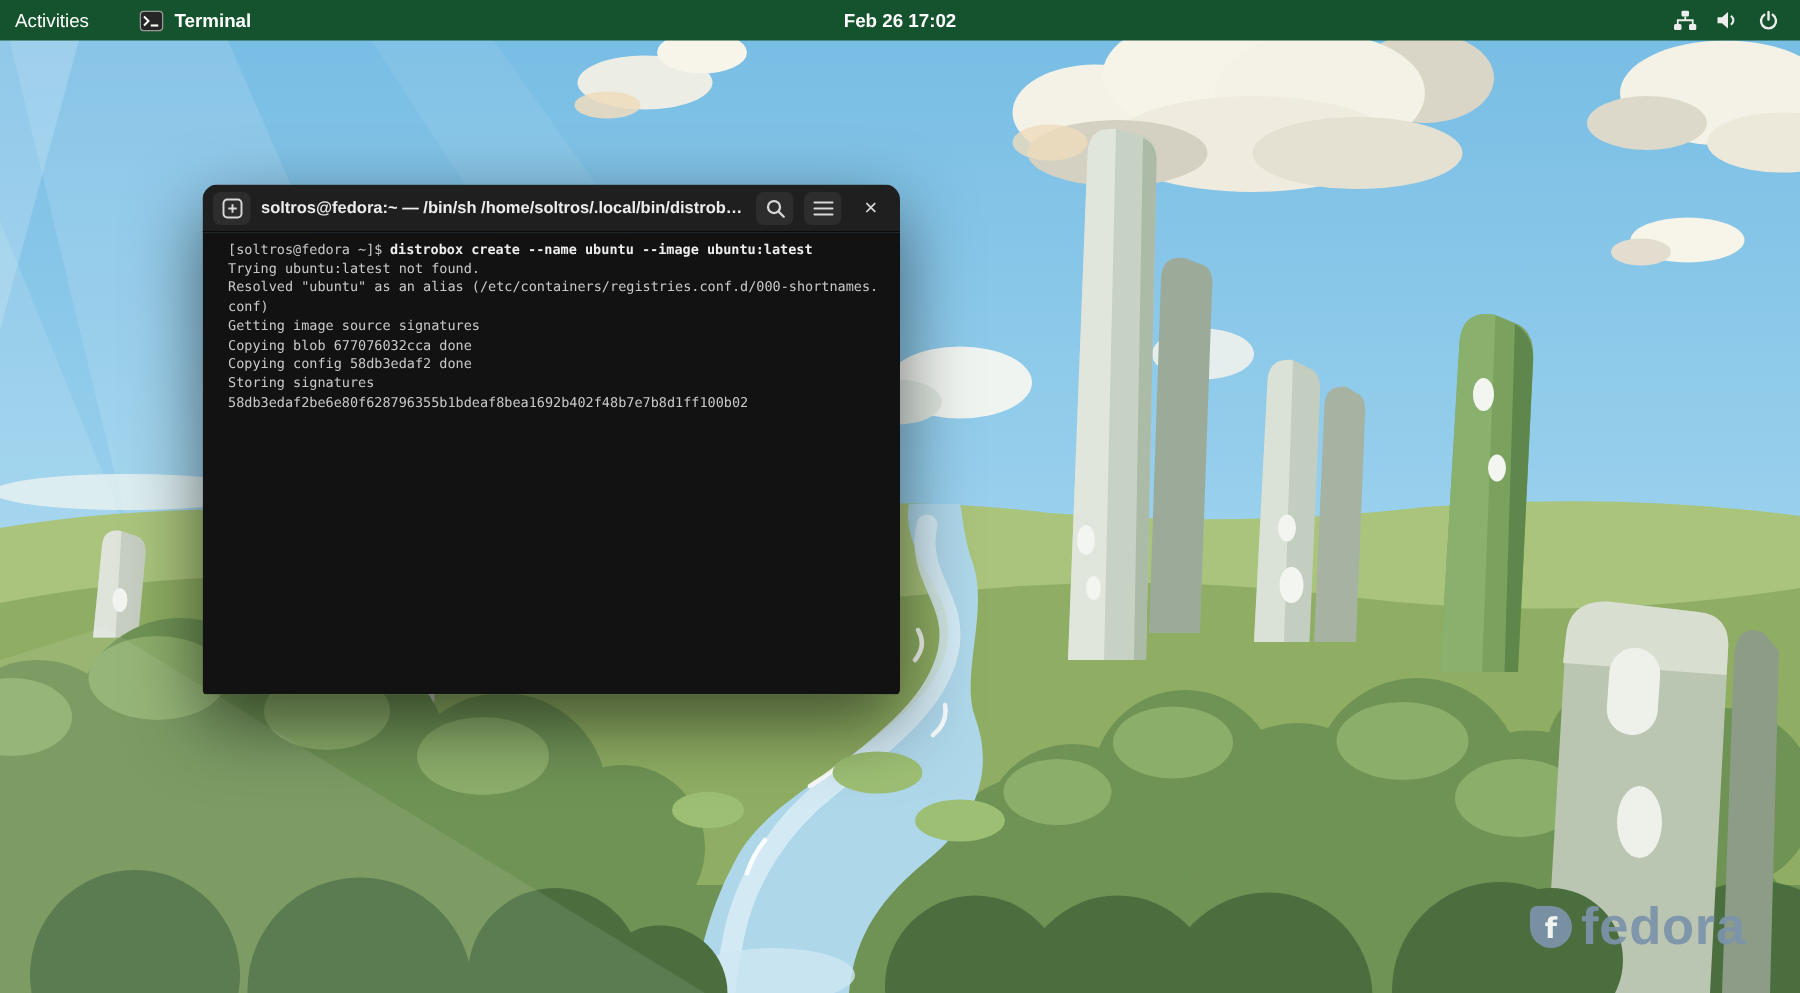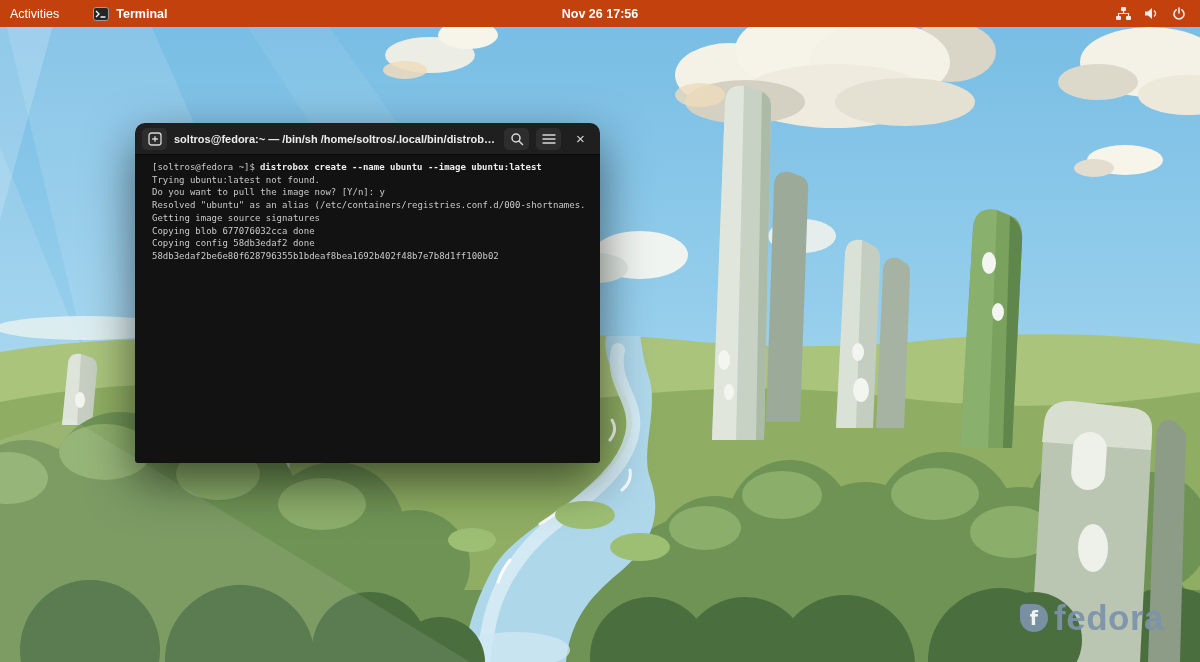--- a/index.html
+++ b/index.html
@@ -2,21 +2,21 @@
 <html><head>
 <meta charset="utf-8">
 <style>
   *{margin:0;padding:0;box-sizing:border-box}
   html,body{width:1200px;height:662px;overflow:hidden;background:#000;
     font-family:"Liberation Sans","DejaVu Sans",sans-serif}
   .desktop{position:relative;width:1200px;height:662px;overflow:hidden}
   .wallpaper{position:absolute;inset:0;width:1200px;height:662px;display:block}
 
   
-  .topbar{position:absolute;top:0;left:0;right:0;height:27px;background:#c2410c;
+  .topbar{position:absolute;top:0;left:0;right:0;height:27px;background:#14532d;
     display:flex;align-items:center;color:#fff;font-size:12.5px;z-index:10}
   .activities{padding:3px 10px;border-radius:12px;cursor:pointer}
   .app-indicator{display:flex;align-items:center;gap:7px;margin-left:16px;
     font-weight:bold;padding:3px 8px;border-radius:12px;cursor:pointer}
   .topbar-center{position:absolute;left:50%;transform:translateX(-50%);
     font-weight:bold;padding:3px 10px;border-radius:12px;cursor:pointer}
   .topbar-right{margin-left:auto;display:flex;align-items:center;gap:13px;
     padding:3px 14px;cursor:pointer}
   .topbar svg{display:block}
 
@@ -209,21 +209,21 @@
       <span>
         <svg width="16" height="14" viewBox="0 0 16 14">
           <rect x="0.5" y="0.5" width="15" height="13" rx="2.5" fill="#262626" stroke="#9a9a9a"></rect>
           <path d="M3,4 L6,7 L3,10" stroke="#fff" stroke-width="1.3" fill="none"></path>
           <rect x="7.5" y="9.3" width="5" height="1.4" fill="#fff"></rect>
         </svg>
       </span>
       <span>Terminal</span>
     </div>
 
-    <div class="topbar-center">Nov 26 17:56</div>
+    <div class="topbar-center">Feb 26 17:02</div>
 
     <div class="topbar-right">
       <span>
         <svg width="15" height="13" viewBox="0 0 15 13">
           <rect x="5" y="0" width="5" height="4" rx="1" fill="#ededed"></rect>
           <path d="M7.5,4 V6.5 M2.5,9 V6.5 H12.5 V9" stroke="#ededed" stroke-width="1.2" fill="none"></path>
           <rect x="0" y="9" width="5" height="4" rx="1" fill="#ededed"></rect>
           <rect x="10" y="9" width="5" height="4" rx="1" fill="#ededed"></rect>
         </svg>
       </span>
@@ -262,25 +262,26 @@
           <path d="M1,2 H13 M1,6 H13 M1,10 H13" stroke="#d8d8d8" stroke-width="1.4" stroke-linecap="round"></path>
         </svg>
       </div>
       <div class="tb-btn flat close-btn">×</div>
     </div>
 
     <div class="term-body">
       <div class="term-line"><span class="prompt">[soltros@fedora ~]$</span><span class="cmd">distrobox create --name ubuntu --image ubuntu:latest</span></div>
       <div>
           <div class="term-line">Trying ubuntu:latest not found.</div>
-          <div class="term-line">Do you want to pull the image now? [Y/n]: y</div>
           <div class="term-line">Resolved "ubuntu" as an alias (/etc/containers/registries.conf.d/000-shortnames.</div>
+          <div class="term-line">conf)</div>
           <div class="term-line">Getting image source signatures</div>
           <div class="term-line">Copying blob 677076032cca done</div>
           <div class="term-line">Copying config 58db3edaf2 done</div>
+          <div class="term-line">Storing signatures</div>
           <div class="term-line">58db3edaf2be6e80f628796355b1bdeaf8bea1692b402f48b7e7b8d1ff100b02</div>
         </div>
     </div>
   </div>
 
   <div class="fedora-logo">
     <svg width="30" height="30" viewBox="0 0 30 30">
       <path d="M15,1 A14,14 0 1,1 1,15 L1,6 Q1,1 6,1 Z" fill="#7c93aa"></path>
       <text x="15" y="22" text-anchor="middle" font-size="19" font-weight="bold" font-family="DejaVu Sans, sans-serif" fill="#ffffff">f</text>
     </svg>

